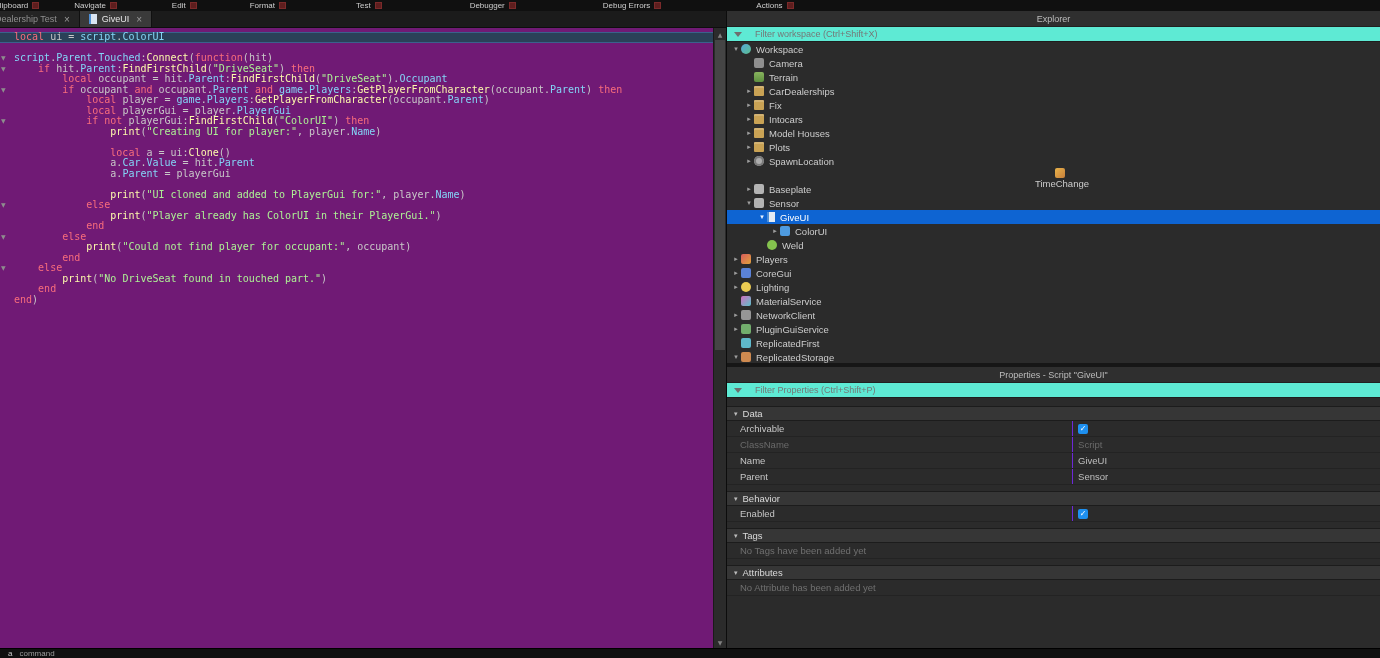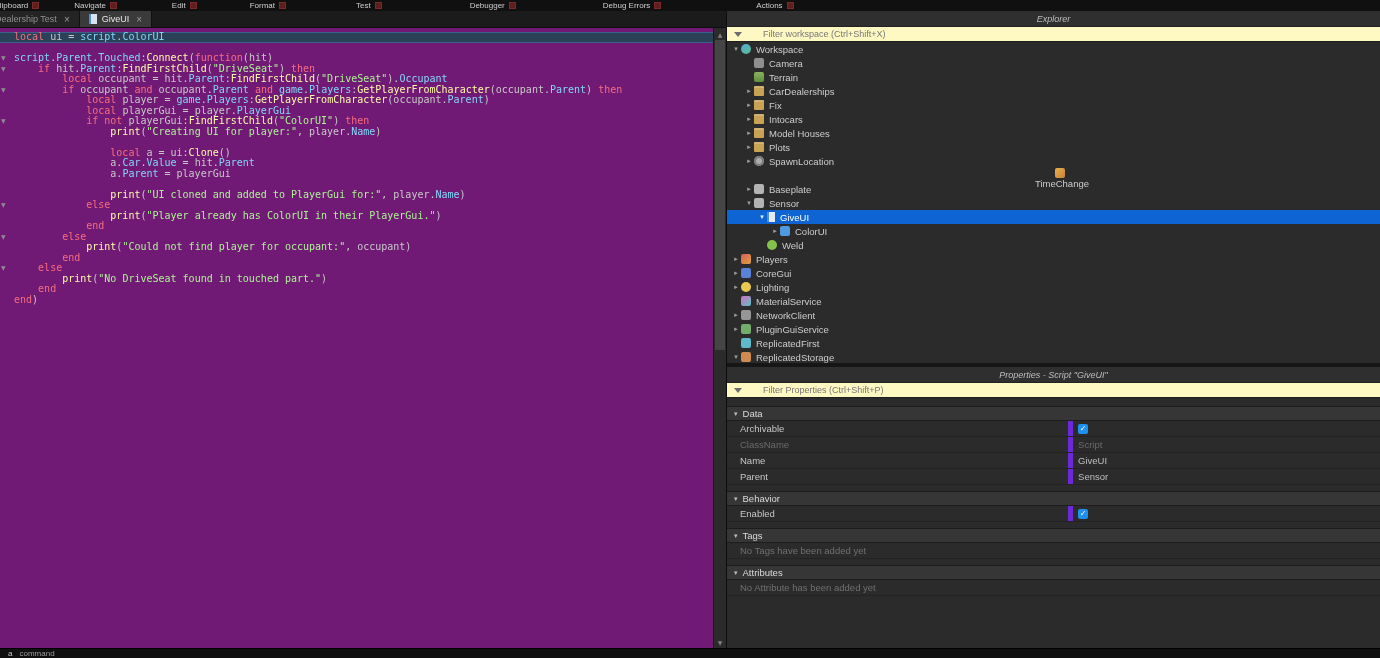--- a/index.html
+++ b/index.html
@@ -40,22 +40,22 @@
   .fold { position:absolute; left:1px; top:1px; font-size:6px; color:#8E8E8E; font-family:"DejaVu Sans", sans-serif; line-height:8px; }
   .tok-k{color:#F86D7C}.tok-s{color:#ADF195}.tok-f{color:#FDFBAC}.tok-p{color:#84D6F7}.tok-t{color:#C8C8C8}
 
   .vscroll { width:13px; flex:none; background:#2B2B2B; border-left:1px solid #1A1A1A; display:flex; flex-direction:column; }
   .varrow { height:12px; flex:none; display:flex; align-items:center; justify-content:center; color:#808080; font-size:6px; font-family:"DejaVu Sans", sans-serif; }
   .vtrack { flex:1; position:relative; }
   .vthumb { position:absolute; left:1px; right:1px; top:0; height:52%; background:#454545; }
 
   
   .side { width:654px; flex:none; display:flex; flex-direction:column; background:#2B2B2B; border-left:1px solid #0C0C0C; }
-  .panel-header { height:16px; flex:none; background:#2F2F2F; border-bottom:1px solid #212121; text-align:center; line-height:16px; font-size:9px; color:#BDBDBD;font-style:italic; }
-  .filter-row { height:15px; flex:none; background:#fef9c3; border-bottom:1px solid #1E1E1E; display:flex; align-items:center; gap:21px; padding-left:7px; font-size:9px; color:#767676; }
+  .panel-header { height:16px; flex:none; background:#2F2F2F; border-bottom:1px solid #212121; text-align:center; line-height:16px; font-size:9px; color:#BDBDBD; }
+  .filter-row { height:15px; flex:none; background:#5eead4; border-bottom:1px solid #1E1E1E; display:flex; align-items:center; gap:13px; padding-left:7px; font-size:9px; color:#767676; }
   .funnel { width:0; height:0; border-left:4px solid transparent; border-right:4px solid transparent; border-top:5px solid #6E6E6E; flex:none; }
 
   .explorer { height:352px; flex:none; display:flex; flex-direction:column; overflow:hidden; }
   .tree { flex:1; overflow:hidden; }
   .trow { height:14px; display:flex; align-items:center; font-size:9.5px; color:#CDCDCD; white-space:nowrap; }
   .trow.sel { background:var(--sel); color:#FFFFFF; }
   .tarrow { width:10px; flex:none; text-align:center; font-size:7px; color:#9E9E9E; font-family:"DejaVu Sans", sans-serif; }
   .trow.sel .tarrow { color:#E8F2FF; }
   .ti { width:10px; height:10px; flex:none; margin-right:5px; border-radius:2px; }
   .ti-workspace{background:linear-gradient(135deg,#53A7D8,#5CBE8F);border-radius:50%}
@@ -78,21 +78,21 @@
   .ti-replicatedstorage{background:#CE8A50}
 
   .splitter-h { height:4px; flex:none; background:#161616; }
 
   .props { flex:1; display:flex; flex-direction:column; overflow:hidden; }
   .props-body { flex:1; overflow:hidden; }
   .psec { height:15px; margin-top:6px; background:#363636; border-top:1px solid #1C1C1C; border-bottom:1px solid #1C1C1C; display:flex; align-items:center; gap:5px; padding-left:7px; font-size:9.5px; color:#DADADA; }
   .psec.firstsec { margin-top:8px; }
   .sarrow { font-size:7px; color:#BDBDBD; font-family:"DejaVu Sans", sans-serif; }
   .prow { height:16px; display:flex; align-items:center; border-bottom:1px solid #232323; font-size:9.5px; background:#2B2B2B; }
-  .pname { width:53%; flex:none; padding-left:13px; color:#C6C6C6; border-right:5px solid #6d28d9; height:100%; display:flex; align-items:center; }
+  .pname { width:53%; flex:none; padding-left:13px; color:#C6C6C6; border-right:1px solid #6d28d9; height:100%; display:flex; align-items:center; }
   .pvalue { flex:1; padding-left:5px; color:#BFBFBF; display:flex; align-items:center; height:100%; }
   .prow.dis .pname, .prow.dis .pvalue { color:#6A6A6A; }
   .prow.empty { color:#707070; padding-left:13px; }
   .cb { width:10px; height:10px; background:var(--cb); border-radius:2px; color:#fff; font-size:8px; line-height:10px; text-align:center; font-family:"DejaVu Sans", sans-serif; }
 
   
   .statusbar { height:10px; flex:none; background:#101010; border-top:1px solid #000; display:flex; align-items:center; gap:7px; padding-left:8px; font-size:8px; color:#9C9C9C; }
   .sb-a { color:#C8C8C8; }
 </style>
 </head>

